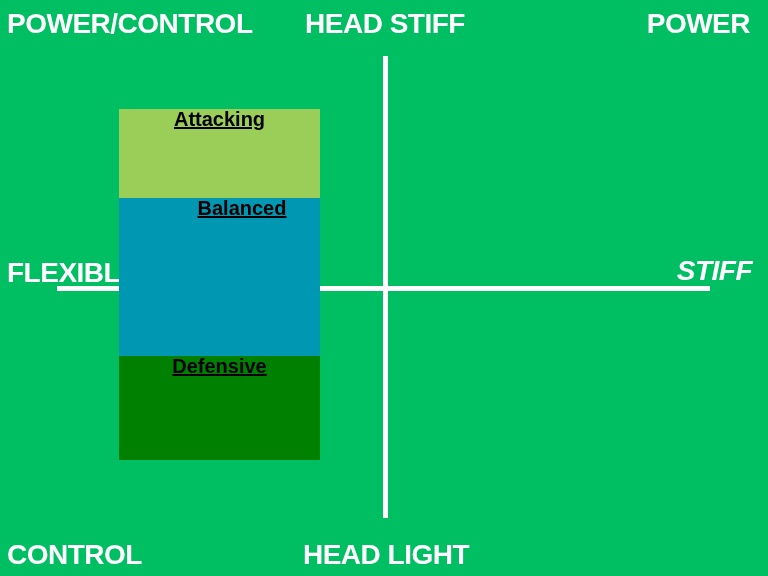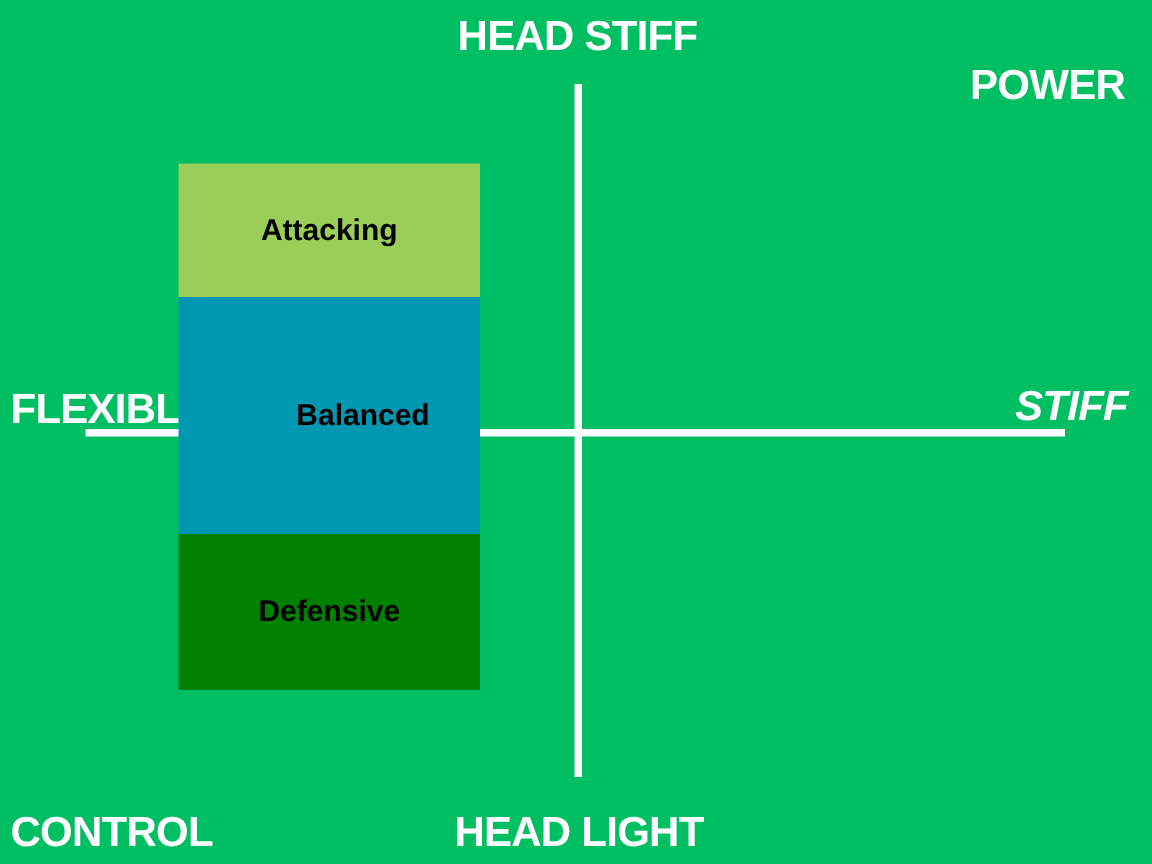--- a/index.html
+++ b/index.html
@@ -17,21 +17,21 @@
     position: absolute;
     color: #FFFFFF;
     font-weight: bold;
     font-size: 28px;
     letter-spacing: -0.5px;
     white-space: nowrap;
     line-height: 1;
   }
   .lbl-tl { left: 7px;  top: 10px; }
   .lbl-tc { left: 385px; top: 10px; transform: translateX(-50%); }
-  .lbl-tr { right: 18px; top: 10px; margin-top: 33px; }
+  .lbl-tr { right: 18px; top: 10px; }
   .lbl-bl { left: 7px;  top: 541px; }
   .lbl-bc { left: 386px; top: 541px; transform: translateX(-50%); }
   .lbl-br { right: 10px; top: 541px; }
   .lbl-left  { left: 7px;  top: 259px; }
   .lbl-right { right: 16px; top: 257px; font-style: italic; }
 
   .vline {
     position: absolute;
     left: 383px; top: 56px;
     width: 5px; height: 462px;
@@ -49,38 +49,40 @@
   .zone-column {
     position: absolute;
     left: 119px; top: 109px;
     width: 201px; height: 351px;
     z-index: 2;
     display: flex;
     flex-direction: column;
   }
   .zone {
     display: flex;
-    align-items: center;
+    align-items: flex-start;
     justify-content: center;
+    text-decoration: underline;
   }
   .zone-attacking { height: 95px; }
   .zone-balanced  { height: 167px; padding-left: 45px; }
   .zone-defensive { height: 111px; }
   .zone-label {
     color: #000000;
     font-weight: bold;
     font-size: 20px;
     line-height: 1;
   }
 </style>
 </head>
 <body>
 
 <div class="stage">
 
+  <div class="axis-label lbl-tl">POWER/CONTROL</div>
 
   <div class="axis-label lbl-tc">HEAD STIFF</div>
 
   <div class="axis-label lbl-tr">POWER</div>
 
   <div class="axis-label lbl-left">FLEXIBLE</div>
 
   <div class="axis-label lbl-right">STIFF</div>
 
   <div class="axis-label lbl-bl">CONTROL</div>

